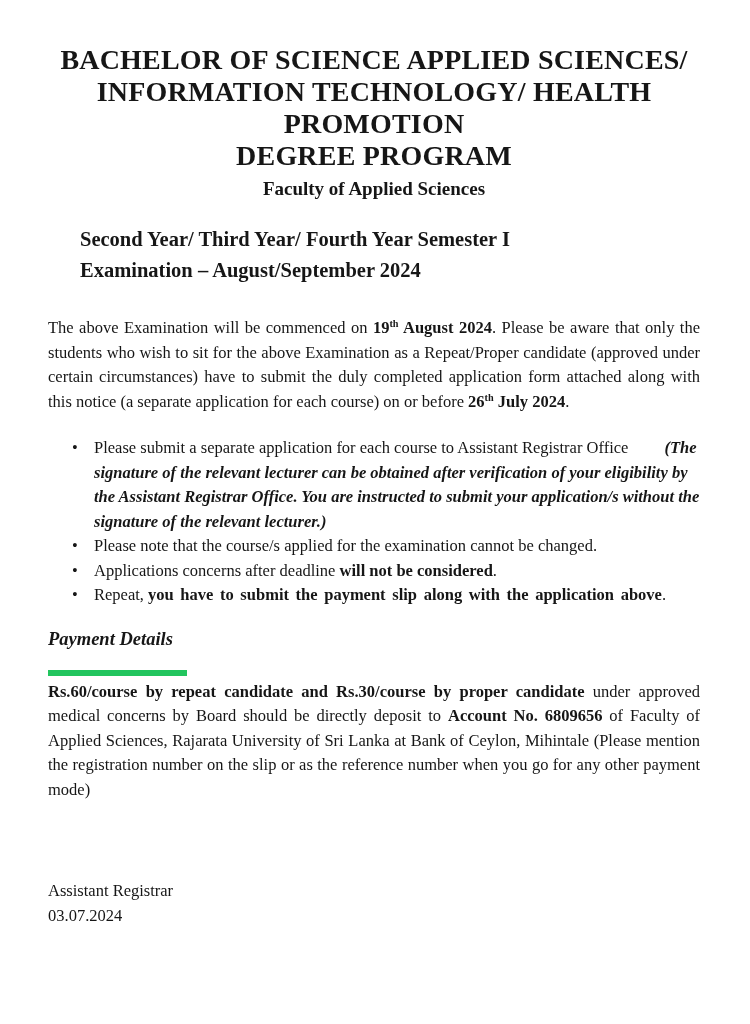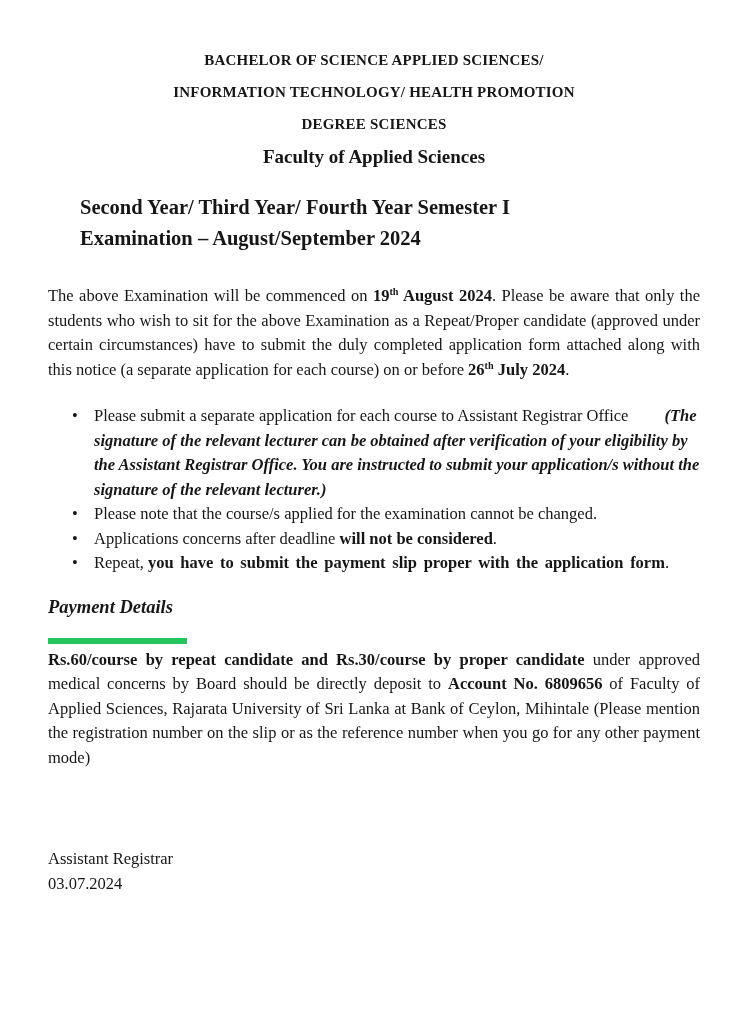--- a/index.html
+++ b/index.html
@@ -20,21 +20,21 @@
     width: 750px;
     height: 1024px;
     padding: 44px 50px 0 48px;
   }
   
   .title-block {
     text-align: center;
     font-weight: bold;
   }
   .title-line {
-    font-size: 15px;
+    font-size: 28px;
     line-height: 32px;
     letter-spacing: 0.2px;
   }
   .subtitle {
     font-size: 19px;
     line-height: 30px;
     margin-top: 2px;
   }
   
   .exam-heading {
@@ -107,36 +107,36 @@
   }
 </style>
 </head>
 <body>
 
 <div class="page">
 
   <header class="title-block">
     <div class="title-line">BACHELOR OF SCIENCE APPLIED SCIENCES/</div>
     <div class="title-line">INFORMATION TECHNOLOGY/ HEALTH PROMOTION</div>
-    <div class="title-line">DEGREE SCIENCES</div>
+    <div class="title-line">DEGREE PROGRAM</div>
     <div class="subtitle">Faculty of Applied Sciences</div>
   </header>
 
   <h2 class="exam-heading">
     <div>Second Year/ Third Year/ Fourth Year Semester I</div>
     <div>Examination – August/September 2024</div>
   </h2>
 
   <p class="intro body-text"><span>The above Examination will be commenced on </span><b><span>19</span><sup>th</sup><span> August 2024</span></b><span>. Please be aware that only the students who wish to sit for the above Examination as a Repeat/Proper candidate (approved under certain circumstances) have to submit the duly completed application form attached along with this notice (a separate application for each course) on or before </span><b><span>26</span><sup>th</sup><span> July 2024</span></b><span>.</span></p>
 
   <ul class="notice-list body-text">
     <li><span>Please submit a separate application for each course to Assistant Registrar Office </span><span class="bi">(The signature of the relevant lecturer can be obtained after verification of your eligibility by the Assistant Registrar Office. You are instructed to submit your application/s without the signature of the relevant lecturer.)</span></li>
     <li class="justified"><span>Please note that the course/s applied for the examination cannot be changed.</span></li>
     <li><span>Applications concerns after deadline </span><b>will not be considered</b><span>.</span></li>
-    <li class="wide-spacing"><span>Repeat, </span><b>you have to submit the payment slip proper with the application form</b><span>.</span></li>
+    <li class="wide-spacing"><span>Repeat, </span><b>you have to submit the payment slip along with the application above</b><span>.</span></li>
   </ul>
 
   <div class="payment-heading">
     <span class="underlined">Payment Details</span>
   </div>
 
   <p class="payment-para body-text"><b>Rs.60/course by repeat candidate and Rs.30/course by proper candidate</b><span> under approved medical concerns by Board should be directly deposit to </span><b>Account No. 6809656</b><span> of Faculty of Applied Sciences, Rajarata University of Sri Lanka at Bank of Ceylon, Mihintale (Please mention the registration number on the slip or as the reference number when you go for any other payment mode)</span></p>
 
   <div class="footer-block">
     <div>Assistant Registrar</div>

